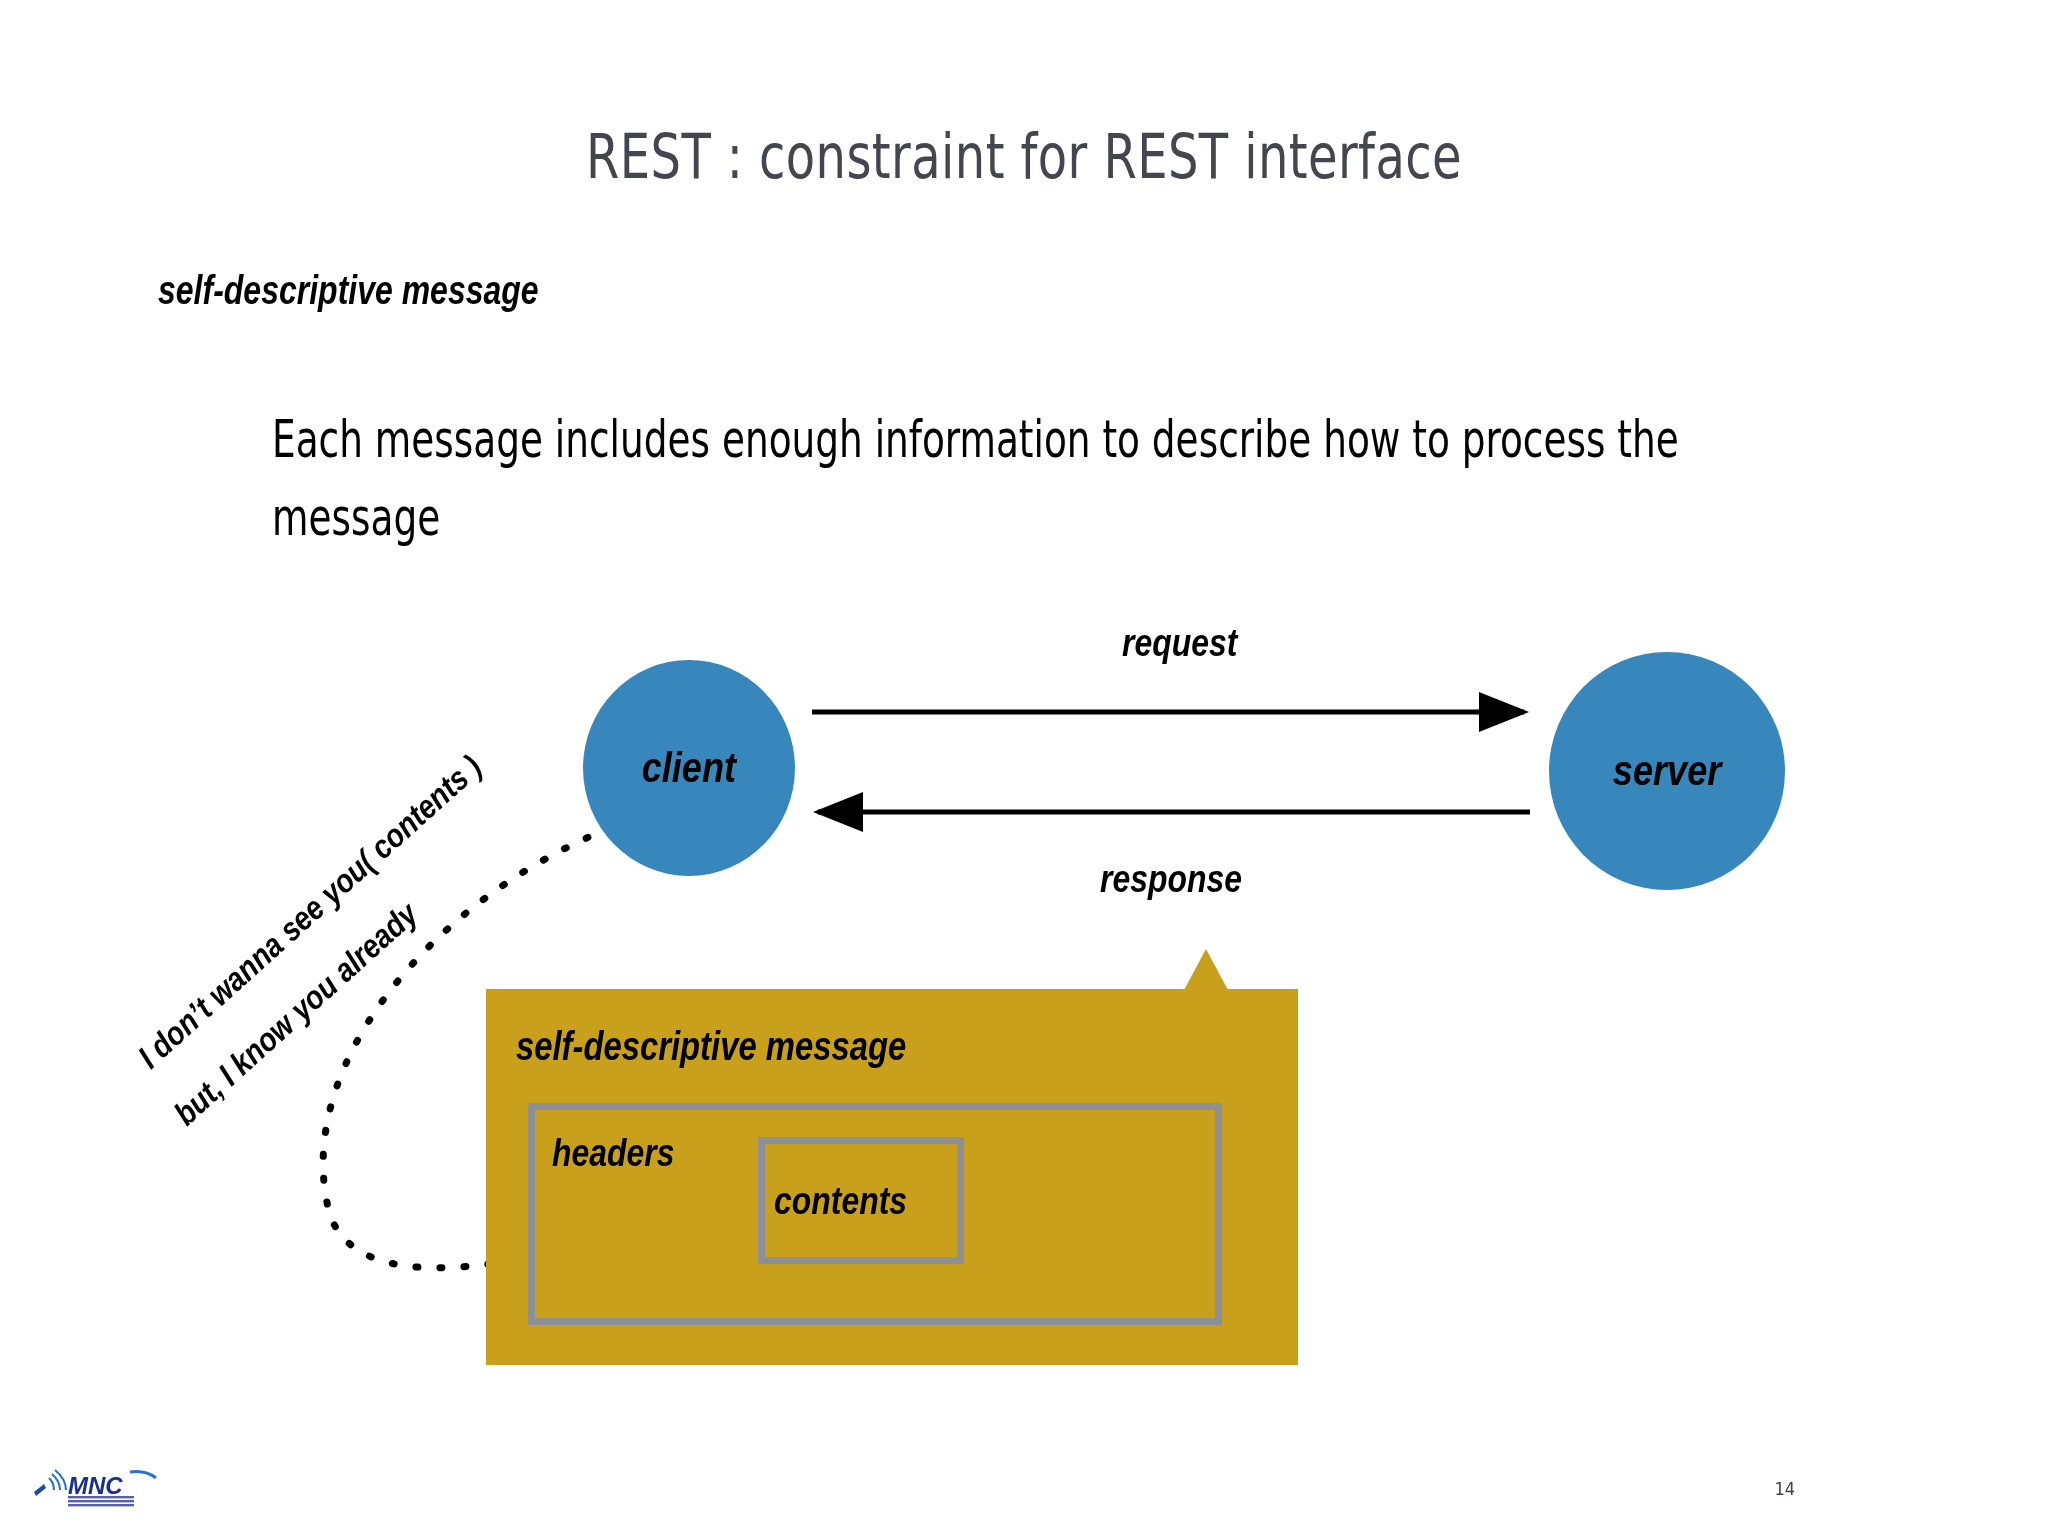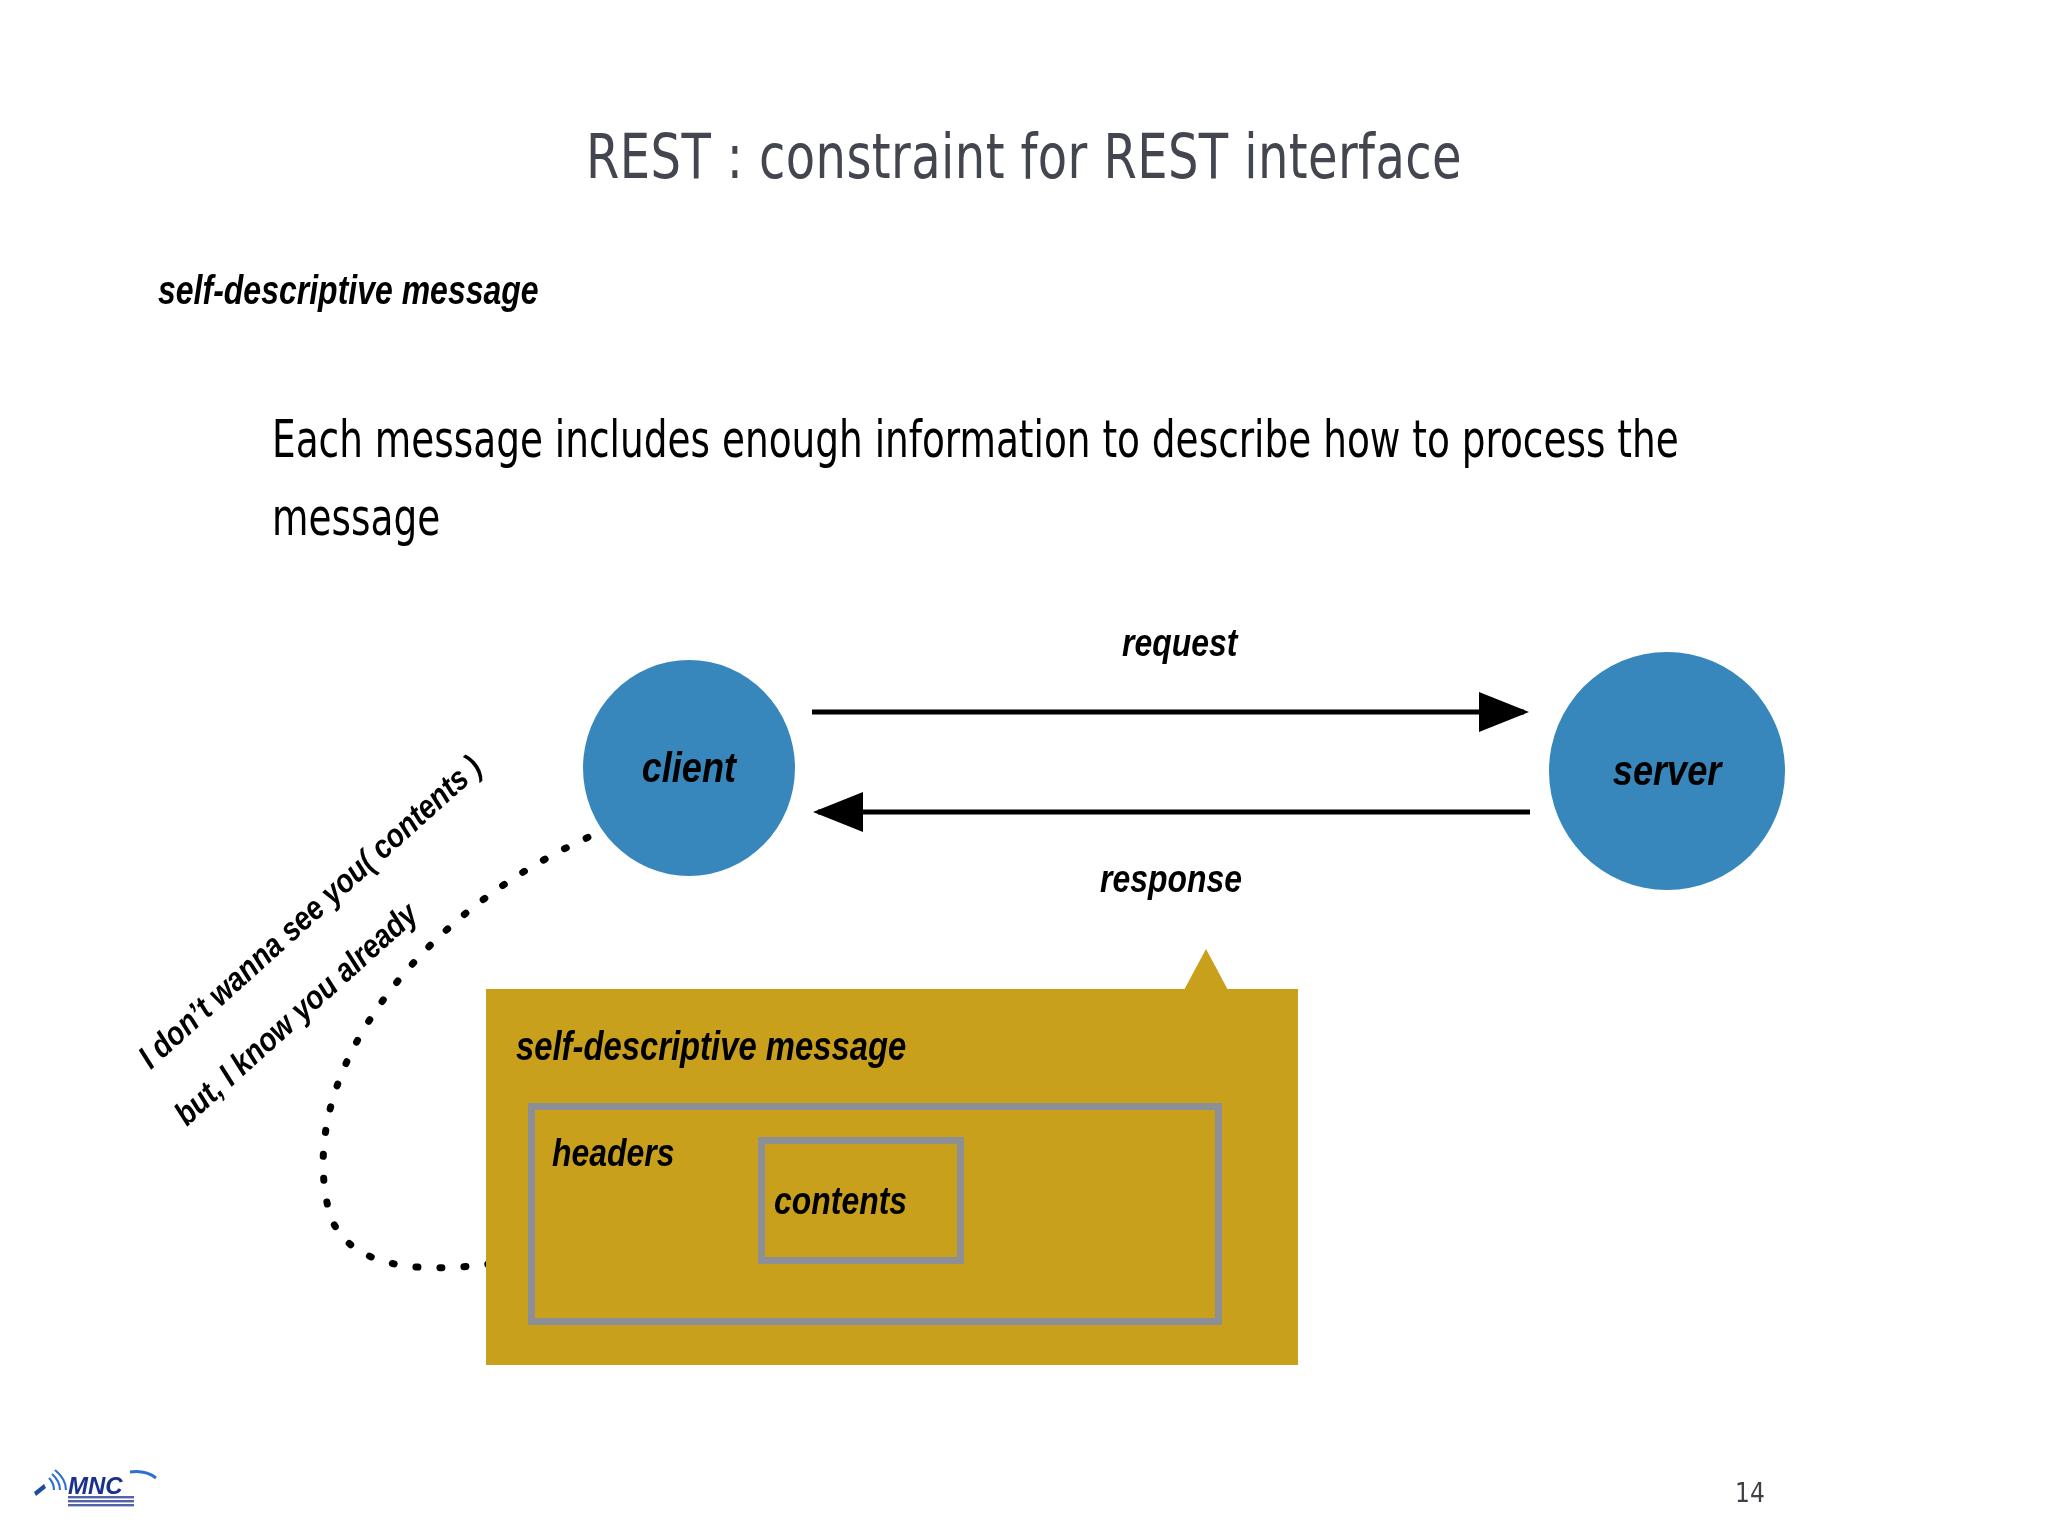--- a/index.html
+++ b/index.html
@@ -218,23 +218,23 @@
     left: 30px;
     top: 1468px;
     width: 140px;
     height: 42px;
   }
   #page-number {
     position: absolute;
     left: 1735px;
     top: 1478px;
     width: 60px;
-    text-align: left;
+    text-align: right;
     font-family: "DejaVu Sans Condensed", "Liberation Sans Narrow", "Liberation Sans", sans-serif;
-    font-size: 26px;
+    font-size: 18px;
     color: #3f4046;
   }
 </style>
 </head>
 <body>
 
 <div class="slide">
 
   <h1 class="slide-title">REST : constraint for REST interface</h1>
 

